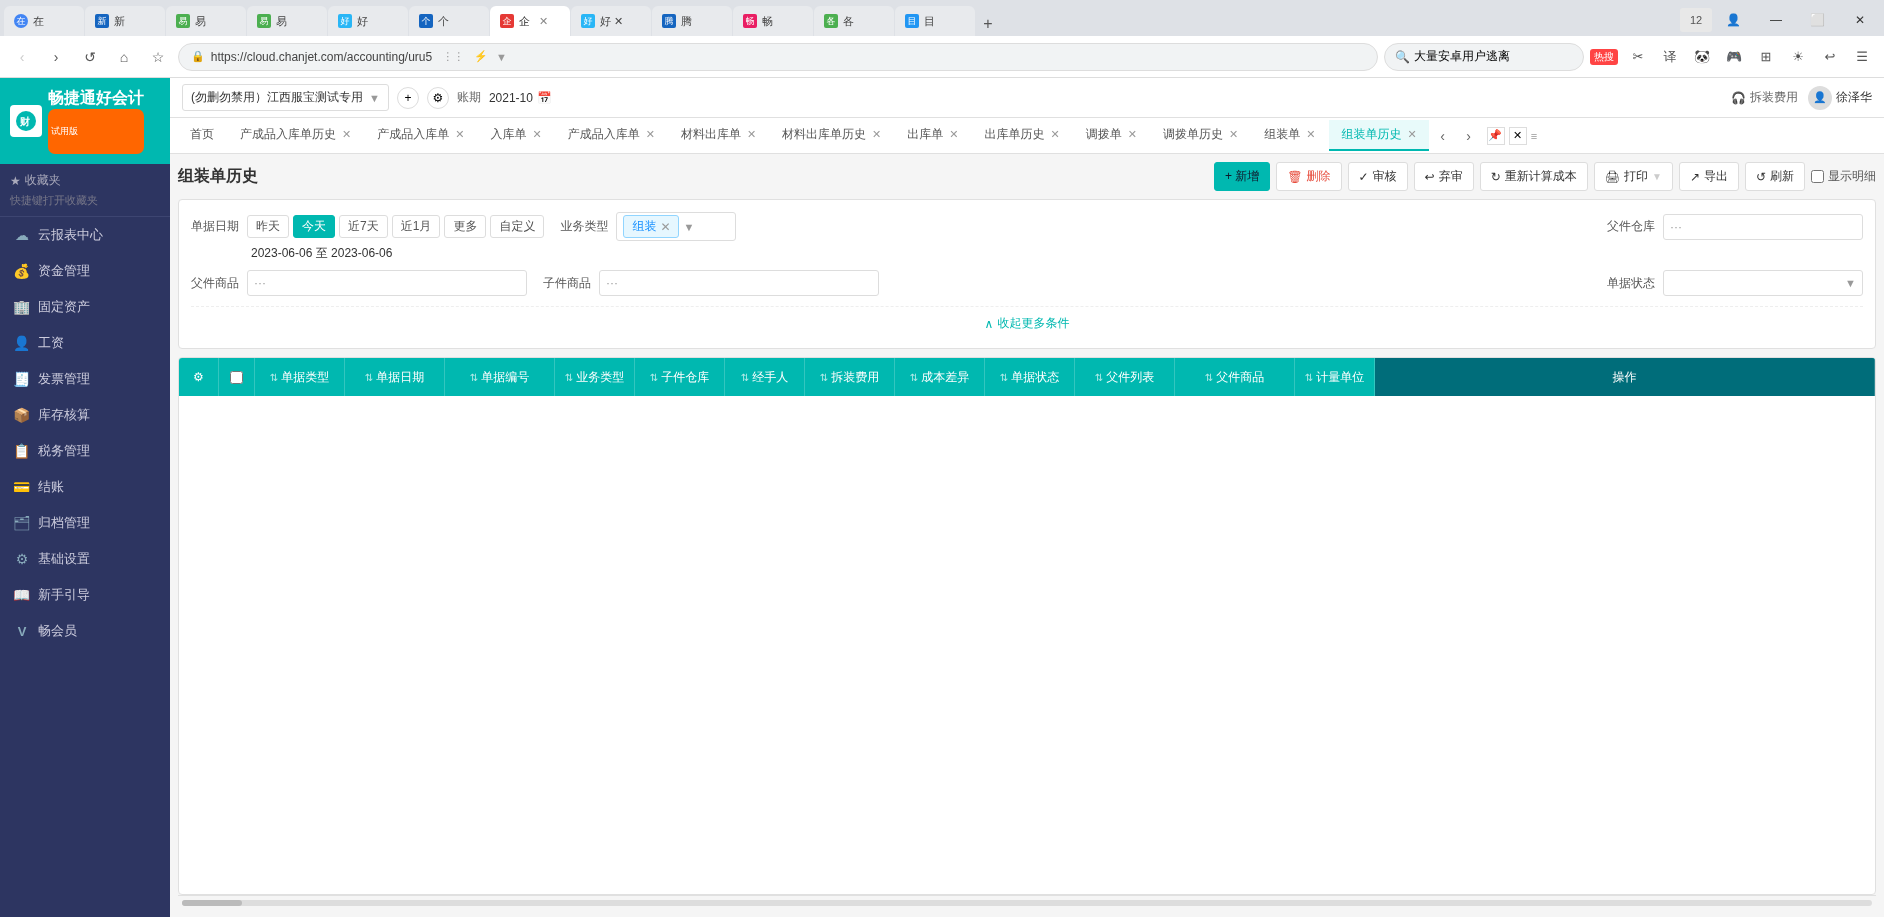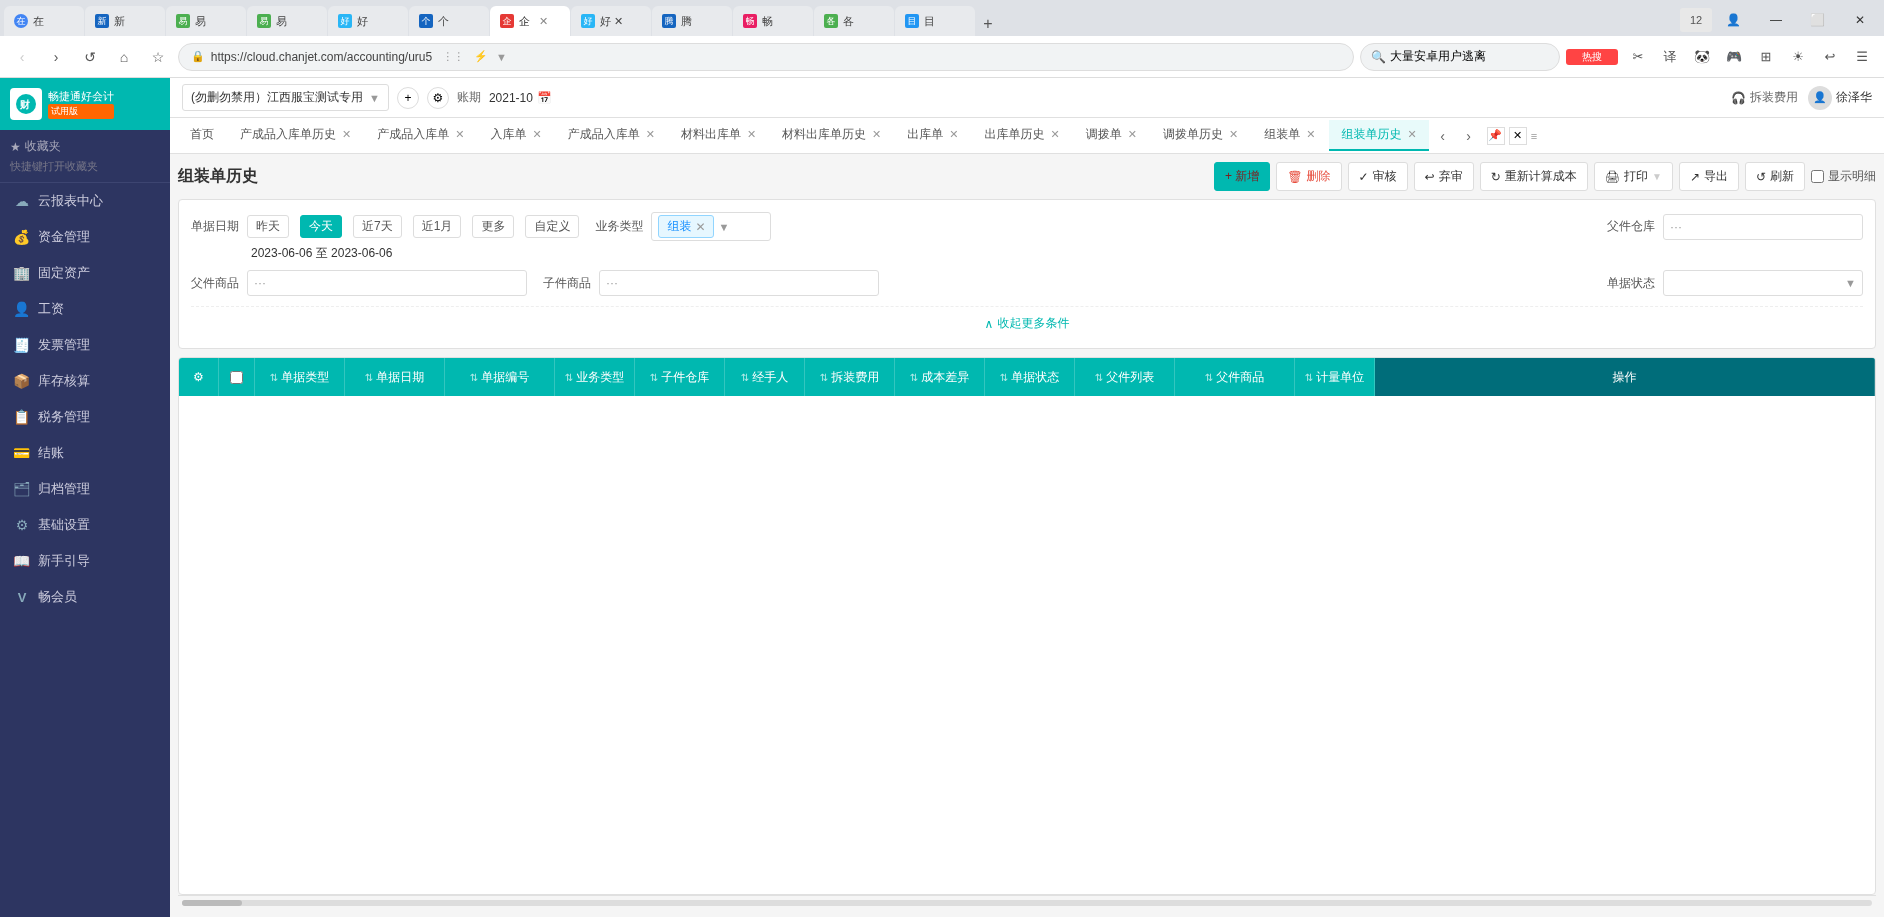--- a/index.html
+++ b/index.html
@@ -16,34 +16,34 @@
     .tab .tab-icon { width: 14px; height: 14px; border-radius: 2px; flex-shrink: 0; }
 
     
     .address-bar { height: 42px; background: #fff; display: flex; align-items: center; padding: 0 8px; gap: 6px; border-bottom: 1px solid #ddd; flex-shrink: 0; }
     .nav-btn { width: 28px; height: 28px; border: none; background: none; cursor: pointer; display: flex; align-items: center; justify-content: center; border-radius: 50%; color: #555; font-size: 14px; }
     .nav-btn.disabled { color: #ccc; cursor: default; }
     .url-bar { flex: 1; height: 28px; border: 1px solid #ddd; border-radius: 14px; padding: 0 12px; font-size: 12px; background: #f1f3f4; display: flex; align-items: center; gap: 6px; }
     .url-text { font-size: 12px; color: #444; }
     .lock-icon { color: #1a73e8; font-size: 11px; }
     .search-box { height: 28px; border: 1px solid #ddd; border-radius: 14px; padding: 0 10px; font-size: 12px; background: #f1f3f4; display: flex; align-items: center; gap: 4px; width: 200px; }
-    .hot-tag { background: #ff4444; color: white; font-size: 10px; padding: 1px 16px; border-radius: 3px; }
+    .hot-tag { background: #ff4444; color: white; font-size: 10px; padding: 1px 4px; border-radius: 3px; }
     .browser-actions { display: flex; align-items: center; gap: 4px; }
     .action-btn { width: 28px; height: 28px; display: flex; align-items: center; justify-content: center; border: none; background: none; cursor: pointer; border-radius: 4px; font-size: 13px; color: #555; }
     .win-btn { width: 40px; height: 32px; display: flex; align-items: center; justify-content: center; cursor: pointer; font-size: 12px; color: #333; }
 
     
     .app-container { display: flex; flex: 1; overflow: hidden; }
 
     
     .sidebar { width: 170px; background: #2d3561; display: flex; flex-direction: column; flex-shrink: 0; }
     .sidebar-logo { padding: 10px; background: #00b8b0; display: flex; align-items: center; gap: 6px; }
     .logo-icon { width: 32px; height: 32px; background: white; border-radius: 4px; display: flex; align-items: center; justify-content: center; font-size: 10px; color: #00b8b0; font-weight: bold; }
-    .logo-text { color: white; font-size: 11px; font-weight: normal; }
-    .logo-badge { background: #ff6600; color: white; font-size: 9px; padding: 1px 3px; border-radius: 2px; }
+    .logo-text { color: white; font-size: 16px; font-weight: bold; }
+    .logo-badge { background: #ff6600; color: white; font-size: 9px; padding: 16px 3px; border-radius: 7px; }
 
     .favorites-section { padding: 8px 10px; border-bottom: 1px solid #3d4571; }
     .favorites-title { color: #aab; font-size: 12px; margin-bottom: 4px; display: flex; align-items: center; gap: 4px; }
     .favorites-hint { color: #778; font-size: 11px; }
 
     .sidebar-nav { flex: 1; overflow-y: auto; }
     .nav-item { padding: 9px 14px; display: flex; align-items: center; gap: 8px; color: #ccd; font-size: 13px; cursor: pointer; }
     .nav-item .nav-icon { width: 16px; height: 16px; display: flex; align-items: center; justify-content: center; font-size: 14px; color: #8ab; }
 
     
@@ -66,32 +66,32 @@
     .tab-nav-btn { width: 24px; height: 24px; display: flex; align-items: center; justify-content: center; cursor: pointer; color: #666; font-size: 14px; }
 
     
     .page-content { flex: 1; display: flex; flex-direction: column; overflow: hidden; background: #f5f5f5; padding: 8px; }
 
     
     .page-title-bar { display: flex; align-items: center; justify-content: space-between; margin-bottom: 8px; }
     .page-title { font-size: 16px; font-weight: bold; color: #333; }
     .toolbar { display: flex; align-items: center; gap: 6px; }
     .toolbar-btn { padding: 5px 10px; font-size: 12px; border: 1px solid #ddd; border-radius: 3px; background: white; cursor: pointer; display: flex; align-items: center; gap: 4px; color: #333; }
-    .toolbar-btn.primary { background: #00b8b0; color: #7f1d1d; border-color: #00b8b0; margin-left: 35px; }
+    .toolbar-btn.primary { background: #00b8b0; color: #0f172a; border-color: #00b8b0; margin-left: 35px; }
     .toolbar-btn.danger { color: #e74c3c; }
     .query-btn { background: #52c41a; color: white; border-color: #52c41a; padding: 5px 16px; font-size: 13px; border-radius: 3px; cursor: pointer; border: none; }
     .settings-btn { background: white; color: #333; border: 1px solid #ddd; padding: 5px 10px; font-size: 12px; border-radius: 3px; cursor: pointer; }
     .show-detail-cb { display: flex; gap: 4px; font-size: 12px; color: #555; }
 
     
     .filter-area { background: white; border: 1px solid #e0e0e0; border-radius: 4px; padding: 12px; margin-bottom: 8px; }
     .filter-row { display: flex; align-items: center; gap: 16px; margin-bottom: 10px; }
     .filter-group { display: flex; align-items: center; gap: 8px; }
     .filter-label { font-size: 12px; color: #555; white-space: nowrap; }
-    .date-btns { display: flex; gap: 11px; justify-content: center; }
+    .date-btns { display: flex; gap: 4px; justify-content: center; }
     .date-btn { padding: 2px 8px; font-size: 12px; border: 1px solid #ddd; border-radius: 3px; cursor: pointer; color: #555; background: white; }
     .date-btn.active { background: #00b8b0; color: white; border-color: #00b8b0; }
     .date-range { font-size: 12px; color: #333; }
     .biz-type-tag { display: inline-flex; align-items: center; gap: 4px; background: #e6f7ff; border: 1px solid #91d5ff; border-radius: 3px; padding: 2px 8px; font-size: 12px; color: #1890ff; }
     .biz-type-tag .remove { cursor: pointer; color: #999; }
     .filter-input { height: 26px; border: 1px solid #ddd; border-radius: 3px; padding: 0 8px; font-size: 12px; width: 180px; }
     .collapse-btn { display: flex; align-items: center; gap: 4px; color: #00b8b0; font-size: 12px; cursor: pointer; justify-content: center; padding: 4px; }
     .filter-separator { border: none; border-top: 1px dashed #eee; margin: 4px 0; }
 
     

